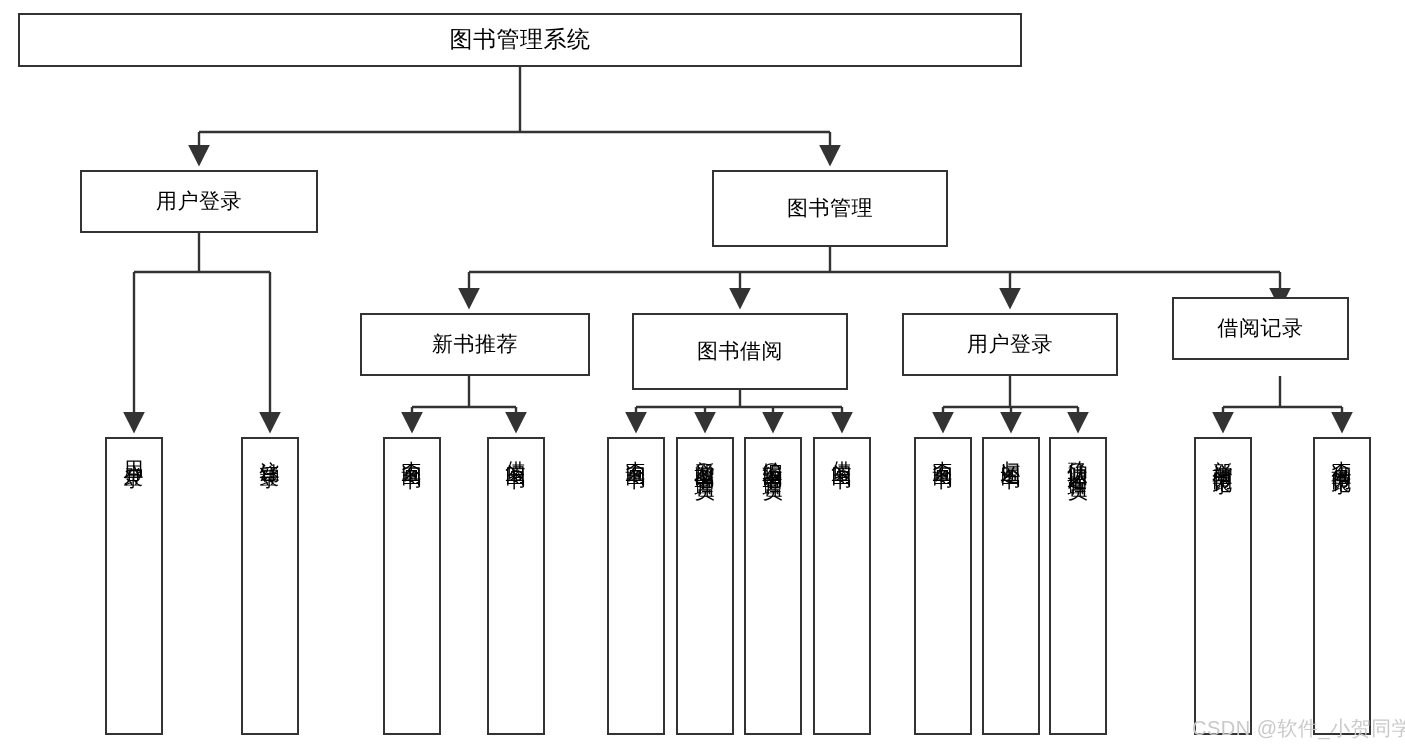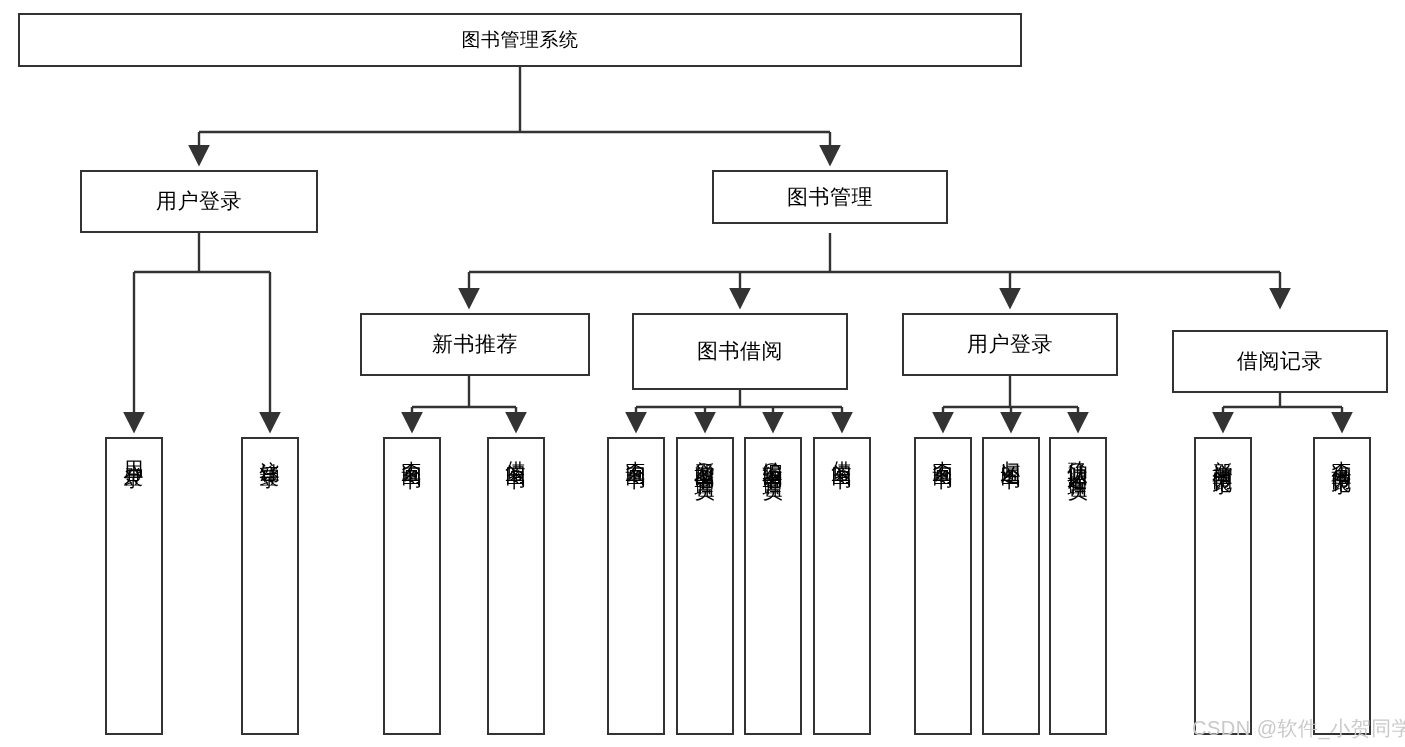--- a/index.html
+++ b/index.html
@@ -39,21 +39,21 @@
     display: block;
     text-align: center;
     line-height: 1.18;
     white-space: nowrap;
   }
   .node.horiz .lbl {
     font-size: 21px;
     letter-spacing: 0.5px;
   }
   .node.root .lbl {
-    font-size: 19px;
+    font-size: 23px;
   }
   
   .node.vert {
     align-items: flex-start;
     justify-content: center;
     padding-top: 6px;
   }
   .node.vert .lbl {
     writing-mode: vertical-rl;
     text-orientation: upright;
@@ -125,34 +125,34 @@
     </g>
   </svg>
 
   <div class="node root horiz" style="left:18px; top:13px; width:1004px; height:54px;">
     <span class="lbl">图书管理系统</span>
   </div>
 
   <div class="node horiz" style="left:80px; top:170px; width:238px; height:63px;">
     <span class="lbl">用户登录</span>
   </div>
-  <div class="node horiz" style="left:712px; top:170px; width:236px; height:54px;align-items:center;">
+  <div class="node horiz" style="left:712px; top:170px; width:236px; height:77px;align-items:center;">
     <span class="lbl">图书管理</span>
   </div>
 
   <div class="node horiz" style="left:360px; top:313px; width:230px; height:63px;">
     <span class="lbl">新书推荐</span>
   </div>
   <div class="node horiz" style="left:632px; top:313px; width:216px; height:77px;">
     <span class="lbl">图书借阅</span>
   </div>
   <div class="node horiz" style="left:902px; top:313px; width:216px; height:63px;">
     <span class="lbl">用户登录</span>
   </div>
-  <div class="node horiz" style="left:1172px; top:330px; width:216px; height:63px;">
+  <div class="node horiz" style="left:1172px; top:297px; width:177px; height:63px;">
     <span class="lbl">借阅记录</span>
   </div>
 
   <div class="node vert" style="left:105px; top:437px; width:58px; height:298px;">
     <span class="lbl">用户登录</span>
   </div>
   <div class="node vert" style="left:241px; top:437px; width:58px; height:298px;">
     <span class="lbl">注销登录</span>
   </div>
 

